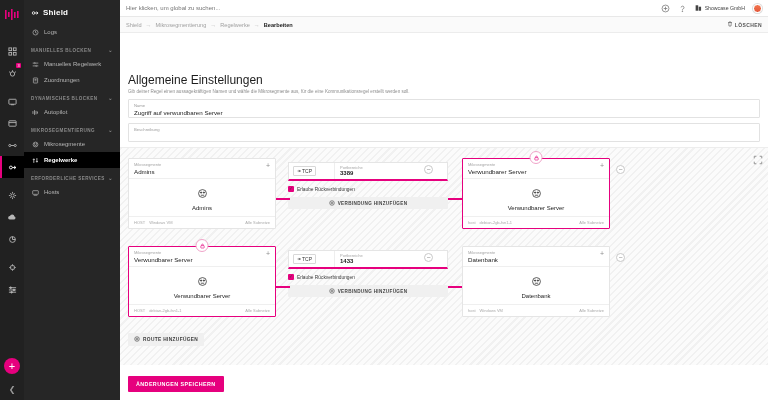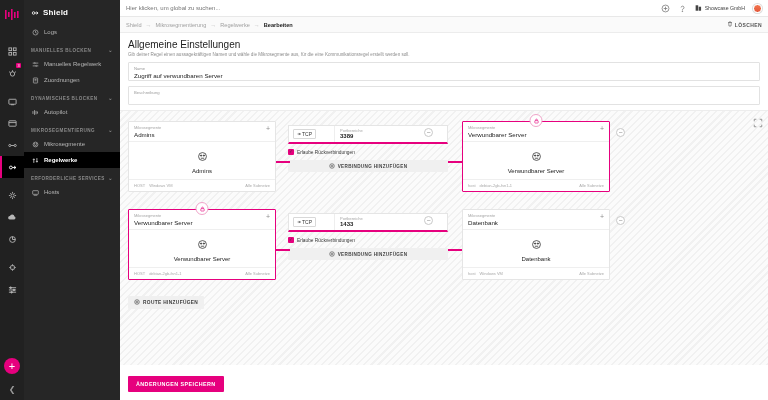--- a/index.html
+++ b/index.html
@@ -103,21 +103,21 @@
   }
   .crumbs { display: flex; align-items: center; gap: 4px; font-size: 5.6px; color: #a0a0a0; }
   .crumbs .arrow { color: #bdbdbd; font-size: 6px; }
   .crumbs .cur { color: #222; font-weight: bold; }
   .delete-btn {
     display: flex; align-items: center; gap: 2px;
     font-size: 5px; color: #555; letter-spacing: .4px; font-weight: bold;
   }
 
   .page { padding: 6px 8px 0 8px; }
-  .page-title { font-size: 10px; color: #1d1d1d; margin-bottom: 2px; }
+  .page-title { font-size: 12px; color: #1d1d1d; margin-bottom: 2px; margin-top: 34px; }
   .page-sub { font-size: 4.6px; color: #8d8d8d; }
 
   .field {
     margin: 5px 8px 0 8px; border: 1px solid #e2e2e2; border-radius: 1px;
     background: #fff; padding: 3px 5px 3px 5px; height: 19px;
   }
   .field-label { font-size: 4.2px; color: #9c9c9c; }
   .field-value { font-size: 6.2px; color: #1d1d1d; margin-top: 1px; }
   .field-value.ph { color: #b5b5b5; }
 

